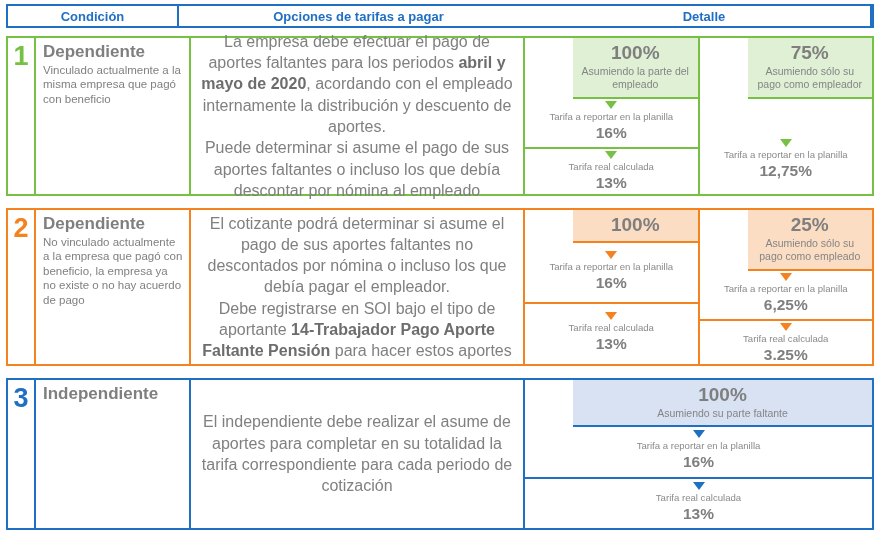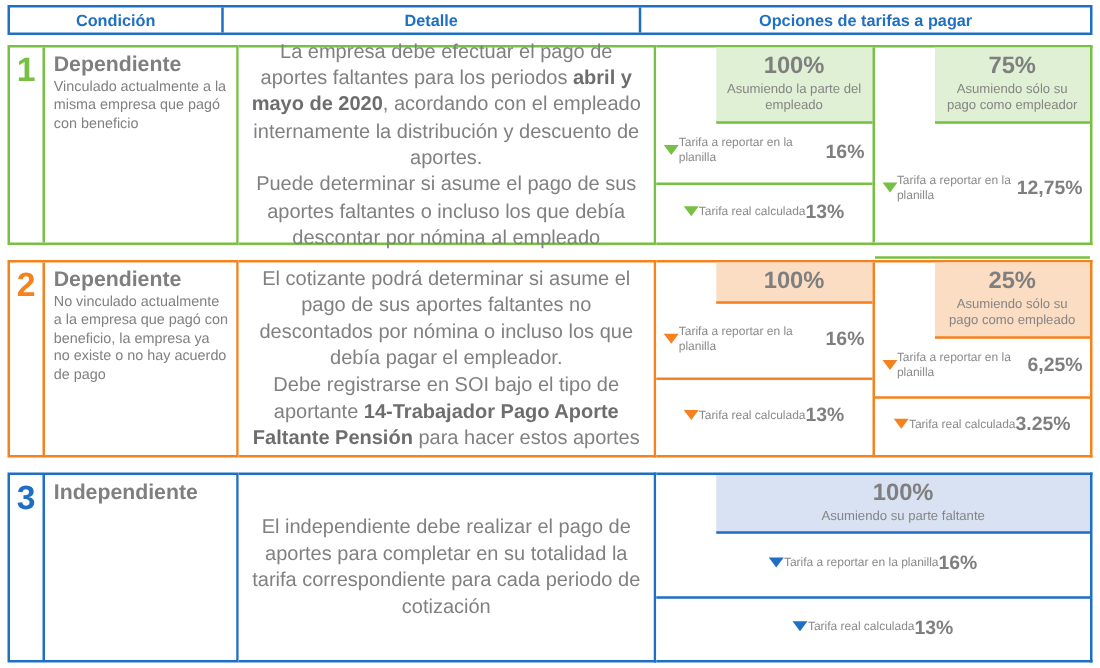--- a/index.html
+++ b/index.html
@@ -152,24 +152,25 @@
     line-height: 1.15;
   }
   .opt-sub {
     font-size: 10.5px;
     color: #858585;
     line-height: 1.3;
     margin-top: 1px;
   }
   .opt-step {
     flex: 1;
+    text-align: center;
     padding: 2px 6px 4px;
     box-sizing: border-box;
     display: flex;
-    flex-direction: row;
+    flex-direction: column;
     align-items: center;
     justify-content: center;
   }
   .opt-step + .opt-step {
     border-top-style: solid;
     border-top-width: 2px;
   }
   .arrow {
     width: 0;
     height: 0;
@@ -231,25 +232,25 @@
 </style>
 </head>
 <body>
 
 <div class="sheet">
 
   <div class="header-row">
     <div class="header-cell hc-cond">
       <span>Condición</span>
     </div>
+    <div class="header-cell hc-opt">
+      <span>Opciones de tarifas a pagar</span>
+    </div>
     <div class="header-cell hc-det">
       <span>Detalle</span>
-    </div>
-    <div class="header-cell hc-opt">
-      <span>Opciones de tarifas a pagar</span>
     </div>
   </div>
 
   <div class="row-block theme-green" id="row-1">
     <div class="cond-cell">
       <div class="num-box">
         <span class="num">1</span>
       </div>
       <div class="cond-text">
         <div class="cond-title">Dependiente</div>
@@ -346,21 +347,21 @@
   <div class="row-block theme-blue" id="row-3">
     <div class="cond-cell">
       <div class="num-box">
         <span class="num">3</span>
       </div>
       <div class="cond-text">
         <div class="cond-title">Independiente</div>
       </div>
     </div>
     <div class="detail-cell">
-      <p>El independiente debe realizar el pago de aportes para completar en su totalidad la tarifa correspondiente para cada periodo de cotización</p>
+      <p>El independiente debe realizar el asume de aportes para completar en su totalidad la tarifa correspondiente para cada periodo de cotización</p>
     </div>
     <div class="opts-cell">
       <div class="opt-col">
         <div class="opt-head">
           <div class="opt-pct">100%</div>
           <div class="opt-sub">Asumiendo su parte faltante</div>
         </div>
         <div class="opt-step">
           <div class="arrow"></div>
           <div class="step-label">Tarifa a reportar en la planilla</div>

